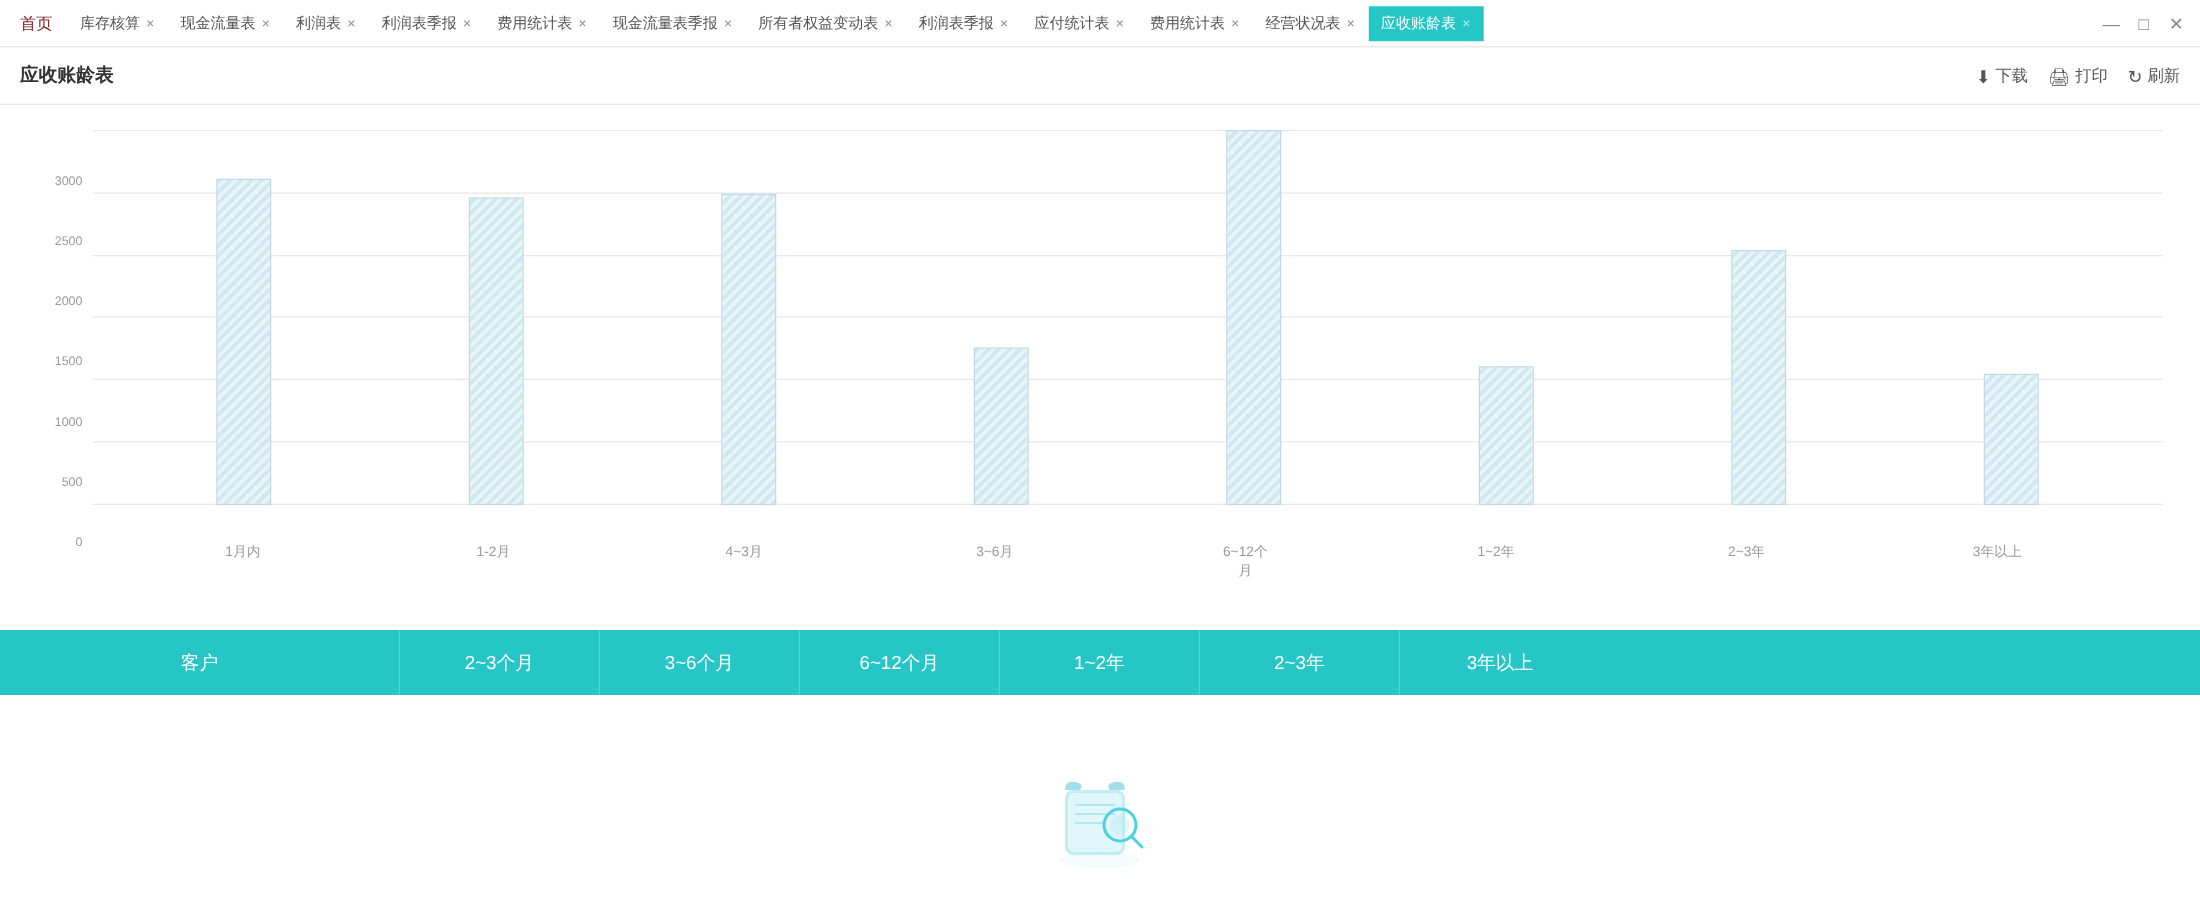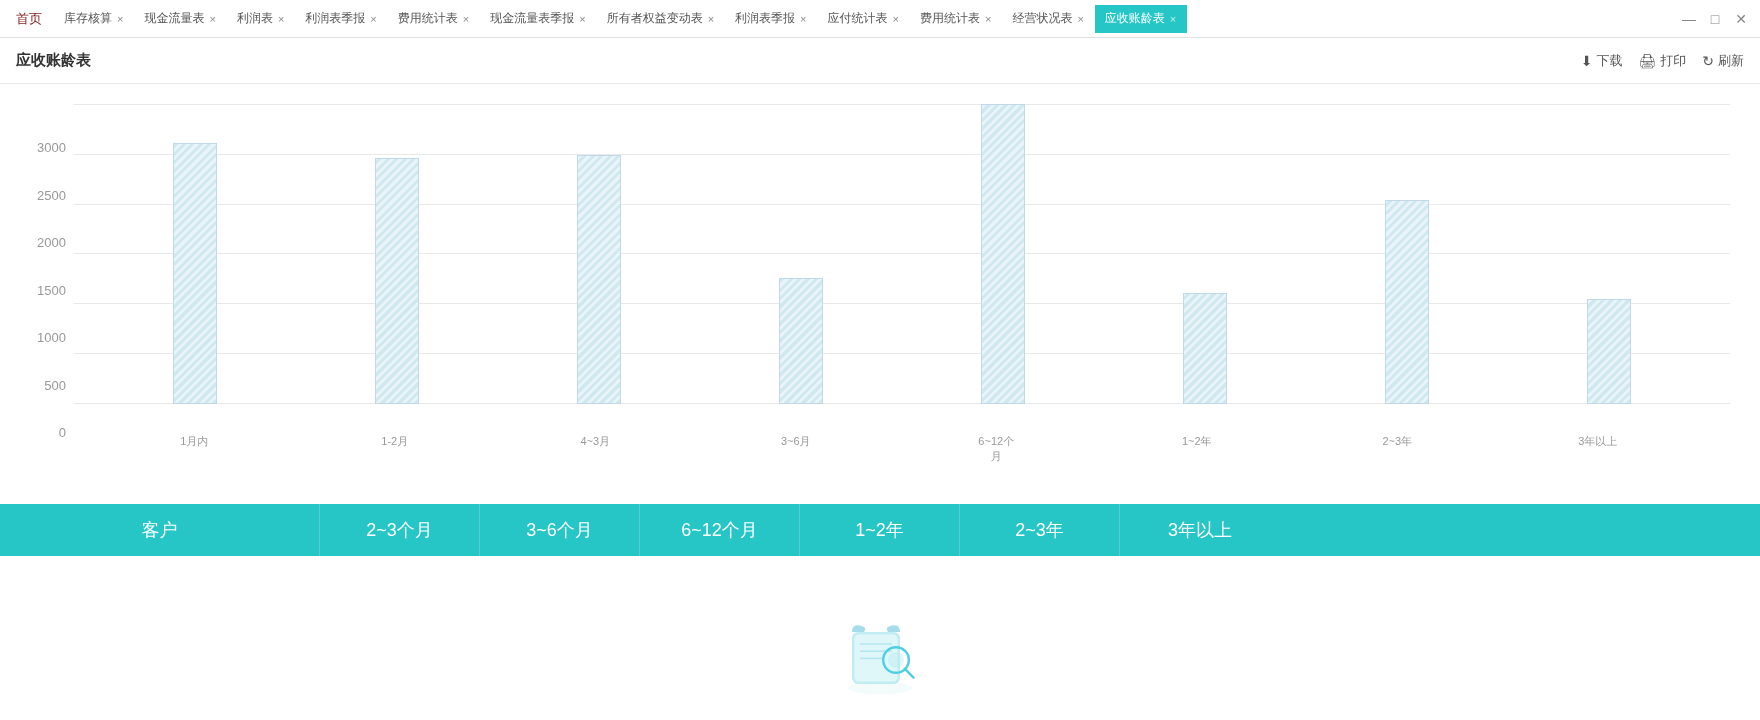--- a/index.html
+++ b/index.html
@@ -116,21 +116,21 @@
 
     .chart-y-axis {
       display: flex;
       flex-direction: column-reverse;
       justify-content: space-between;
       height: 300px;
       margin-right: 8px;
       margin-bottom: 24px;
     }
     .y-label {
-      font-size: 13px;
+      font-size: 10px;
       color: #999;
       text-align: right;
       width: 36px;
     }
 
     .chart-inner {
       flex: 1;
       position: relative;
       height: 100%;
     }
@@ -196,21 +196,21 @@
       display: grid;
       grid-template-columns: 2fr 1fr 1fr 1fr 1fr 1fr 1fr 1fr 1fr 1fr;
       background: #26c6c6;
       color: #fff;
       height: 52px;
     }
     .th-cell {
       display: flex;
       align-items: center;
       justify-content: center;
-      font-size: 18px;
+      font-size: 15px;
       font-weight: 500;
       padding: 0 8px;
       border-right: 1px solid rgba(255,255,255,0.2);
     }
     .th-cell:last-child { border-right: none; }
 
     
     .empty-state {
       display: flex;
       flex-direction: column;

